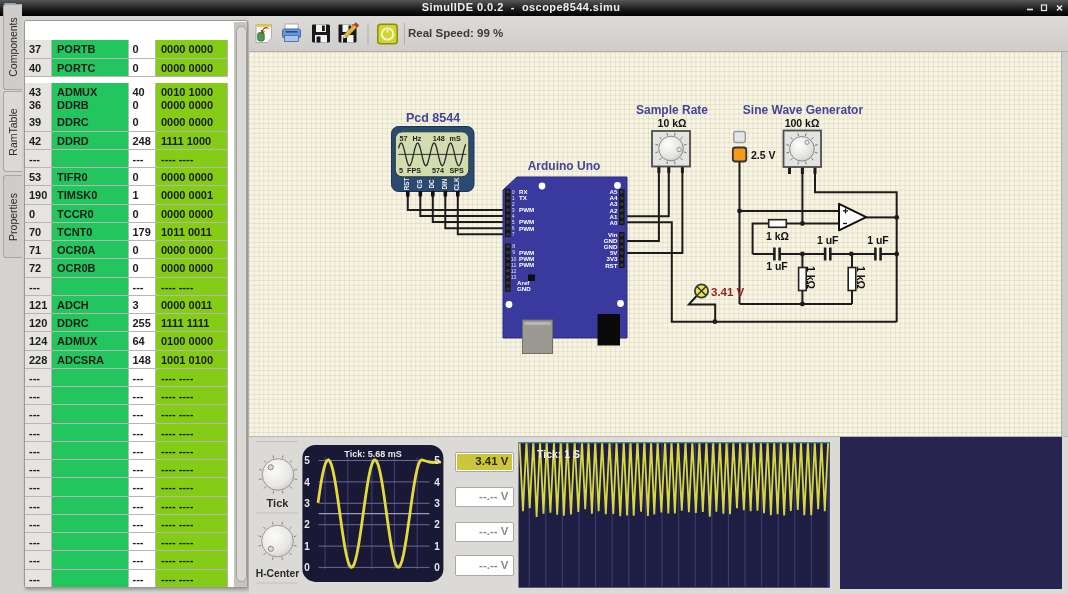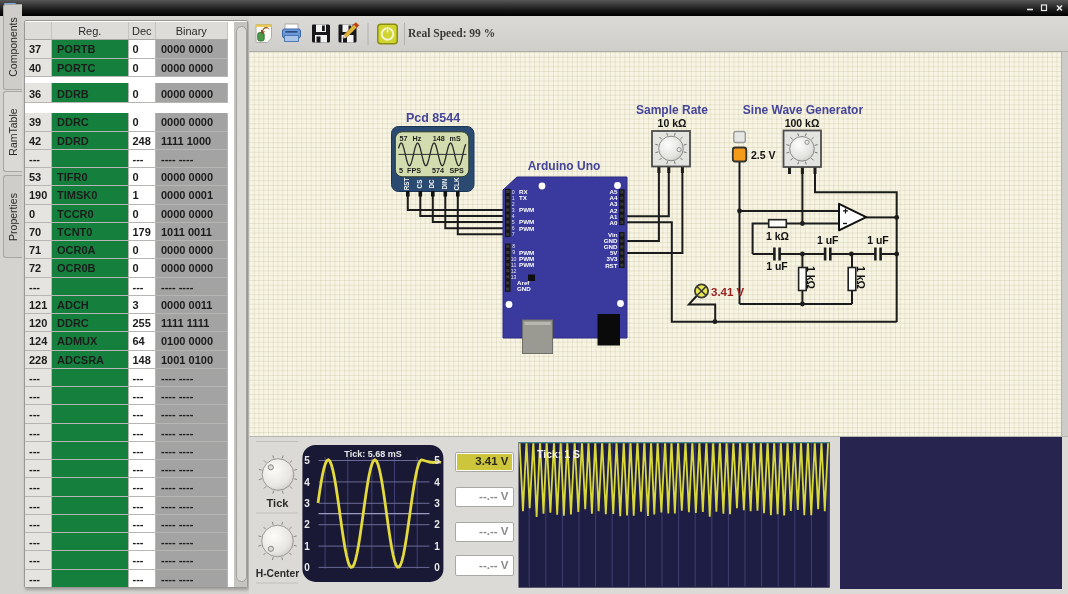--- a/index.html
+++ b/index.html
@@ -18,23 +18,23 @@
 #tablebox{position:absolute;left:24px;top:20px;width:224px;height:568px;background:#fff;
  border:1px solid #9a9894;border-radius:2px;box-shadow:1px 2px 3px rgba(0,0,0,0.25);overflow:hidden;}
 #thead{position:absolute;left:0;top:1px;width:203px;height:18.3px;background:#dedcd8;
  border-bottom:1px solid #aaa8a4;}
 #thead div{position:absolute;top:0;height:100%;font-size:11px;color:#2a2a2a;text-align:center;
  line-height:18px;border-right:1px solid #c6c4c0;}
 .trow{position:absolute;left:0;width:240px;height:18.25px;}
 .trow div{position:absolute;top:0;height:18.25px;font-size:11px;font-weight:bold;color:#1c1c1c;
  line-height:18.25px;border-right:1px solid #b8b6b2;border-bottom:1px solid #b8b6b2;overflow:hidden;}
 .trow .c0{left:0;width:27px;background:#e6e4e0;padding-left:4px;}
-.trow .c1{left:27px;width:76.5px;background:#15803d;padding-left:5px;}
+.trow .c1{left:27px;width:76.5px;background:#22c55e;padding-left:5px;}
 .trow .c2{left:103.5px;width:27.5px;background:#fff;padding-left:4px;}
-.trow .c3{left:131px;width:71.5px;background:#a3a3a3;padding-left:5px;}
+.trow .c3{left:131px;width:71.5px;background:#84cc16;padding-left:5px;}
 #vscroll{position:absolute;left:209px;top:1px;width:14px;height:565px;background:#c6c4c0;}
 #vthumb{position:absolute;left:1.5px;top:4px;width:11px;height:556px;background:#dbd9d5;
  border:1px solid #a3a19d;border-radius:5.5px;}
 #toolbar{position:absolute;left:249px;top:16px;width:819px;height:36px;
  background:linear-gradient(#dcdad6,#d0ceca);border-bottom:1px solid #aeaca8;}
 #realspeed{position:absolute;left:408px;top:27px;font-size:11.5px;font-weight:bold;color:#3a3a38;}
 #circuit{position:absolute;left:249px;top:52px;width:812px;height:384px;background-color:#f7f4e3;
  background-image:linear-gradient(to right,rgba(176,168,128,0.22) 1px,transparent 1px),
  linear-gradient(to bottom,rgba(176,168,128,0.22) 1px,transparent 1px);
  background-size:4.75px 4.75px;}
@@ -45,63 +45,58 @@
 .vbox{position:absolute;left:454.5px;width:59.5px;height:20.5px;border:1px solid #aaa8a4;
  border-radius:2px;background:#fff;padding:1.5px;}
 .vbox .in{width:100%;height:100%;font-size:11.5px;font-weight:bold;text-align:right;
  line-height:14px;padding-right:3px;color:#8a8a8a;background:#fff;}
 .vbox.yellow .in{background:#cdc63c;color:#2a2a1a;}
 #scope3{position:absolute;left:839.6px;top:437px;width:222px;height:152px;background:#282450;}
 </style></head><body>
 
 <div id="titlebar">
     <div id="appicon"></div>
+    <div class="t" style="width:1042px;">SimulIDE 0.0.2&nbsp; - &nbsp;oscope8544.simu</div>
     <svg width="50" height="16" style="position:absolute;left:1018px;top:0;">
       <line x1="9" y1="9.5" x2="15" y2="9.5" stroke="#e8e8e8" stroke-width="1.6"></line>
       <rect x="23.5" y="5" width="5" height="5.5" fill="none" stroke="#e8e8e8" stroke-width="1.2"></rect>
       <path d="M39 5.5 L44 10.5 M44 5.5 L39 10.5" stroke="#e8e8e8" stroke-width="1.6"></path>
     </svg>
   </div>
 <div id="leftpanel"></div>
 <div class="vtab" style="top:4px;height:86px;">
     <span>Components</span>
   </div>
 <div class="vtab" style="top:91px;height:81px;background:#dbd9d5;">
     <span>RamTable</span>
   </div>
 <div class="vtab" style="top:175px;height:83px;">
     <span>Properties</span>
   </div>
 <div id="tablebox">
-    <div id="thead">
-      <div style="left:0;width:27px;"></div>
-      <div style="left:27px;width:76.5px;">Reg.</div>
-      <div style="left:103.5px;width:27.5px;">Dec</div>
-      <div style="left:131px;width:71.5px;">Binary</div>
-    </div>
     <div style="position:absolute;left:0;top:0;">
 <div class="trow" style="top:19.3px">
         <div class="c0">37</div>
         <div class="c1">PORTB</div>
         <div class="c2">0</div>
         <div class="c3">0000 0000</div>
       </div>
       <div class="trow" style="top:37.5px">
         <div class="c0">40</div>
         <div class="c1">PORTC</div>
         <div class="c2">0</div>
         <div class="c3">0000 0000</div>
       </div>
       <div class="trow" style="top:62px">
         <div class="c0">43</div>
         <div class="c1">ADMUX</div>
         <div class="c2">40</div>
         <div class="c3">0010 1000</div>
       </div>
-      <div class="trow" style="top:64px">
+      <div class="trow" style="top:75px">
         <div class="c0">36</div>
         <div class="c1">DDRB</div>
         <div class="c2">0</div>
         <div class="c3">0000 0000</div>
       </div>
       <div class="trow" style="top:92.3px">
         <div class="c0">39</div>
         <div class="c1">DDRC</div>
         <div class="c2">0</div>
         <div class="c3">0000 0000</div>
@@ -297,21 +292,21 @@
 </g>
 <line x1="119" y1="7" x2="119" y2="29" stroke="#b2b0ac" stroke-width="1"></line>
     <line x1="155.5" y1="7" x2="155.5" y2="29" stroke="#b2b0ac" stroke-width="1"></line>
 <g transform="translate(128,7.5)">
  <rect x="0.75" y="0.75" width="19.5" height="19.5" rx="3" fill="#d0d42c" stroke="#8a8e14" stroke-width="1.5"></rect>
  <circle cx="10.5" cy="10.5" r="5.8" fill="none" stroke="#f2f2cc" stroke-width="2.1"></circle>
  <rect x="9.4" y="3" width="2.2" height="6" fill="#d0d42c"></rect>
  <rect x="9.6" y="3.6" width="1.8" height="5.4" fill="#f2f2cc"></rect>
 </g>
 </svg>
-<div id="realspeed" style="position:absolute;left:408px;top:27px;font-family:Liberation Serif, serif;">Real Speed: 99 %</div>
+<div id="realspeed" style="position:absolute;left:408px;top:27px;">Real Speed: 99 %</div>
 <div id="circuit"></div>
 <div id="rscroll"></div>
 <div id="plotter"></div>
 <div id="scope3"></div>
 <svg id="csvg" style="left:249px;top:52px;" width="812" height="384" viewBox="249 52 812 384" font-family="Liberation Sans, sans-serif">
     <defs>
 <radialGradient id="kg" cx="0.38" cy="0.35" r="0.75">
  <stop offset="0" stop-color="#fdfdfc"></stop>
         <stop offset="0.7" stop-color="#e2e2de"></stop>
         <stop offset="1" stop-color="#c6c6c2"></stop>

